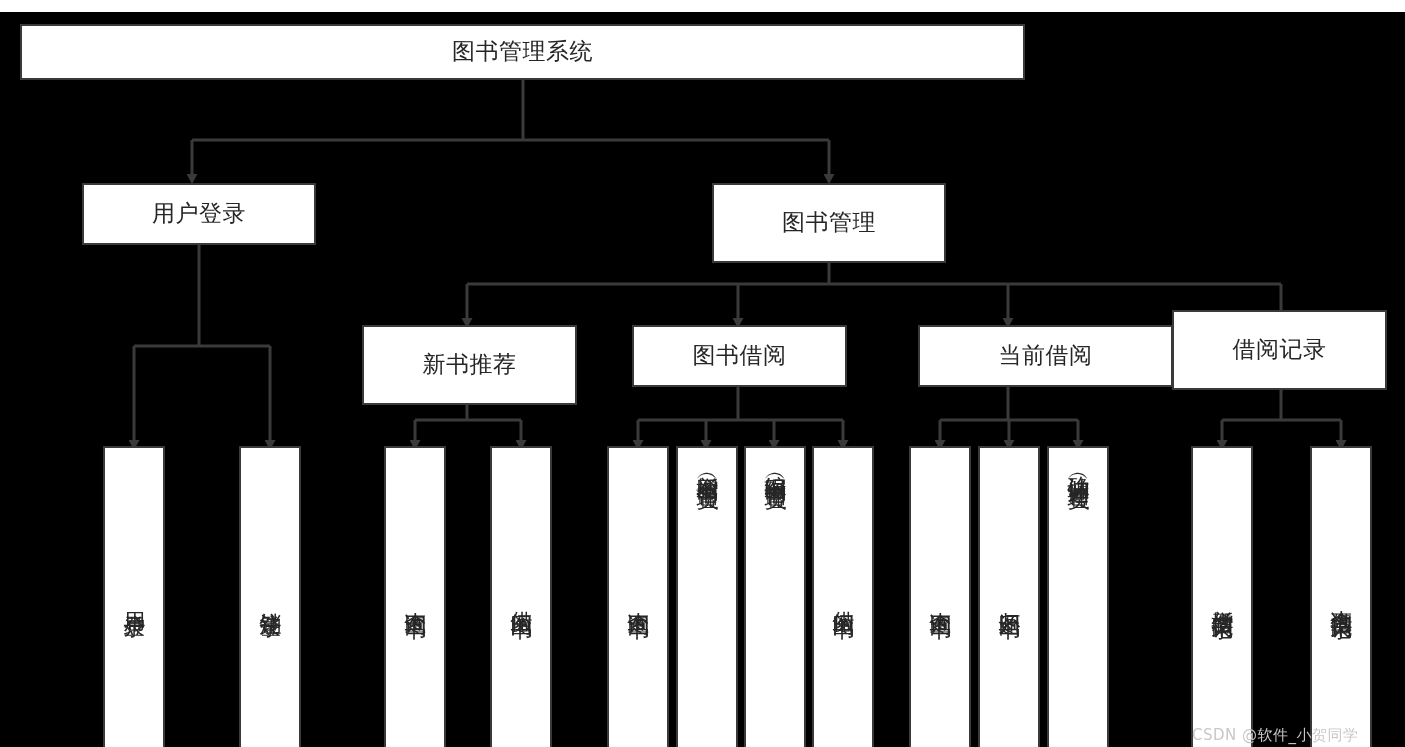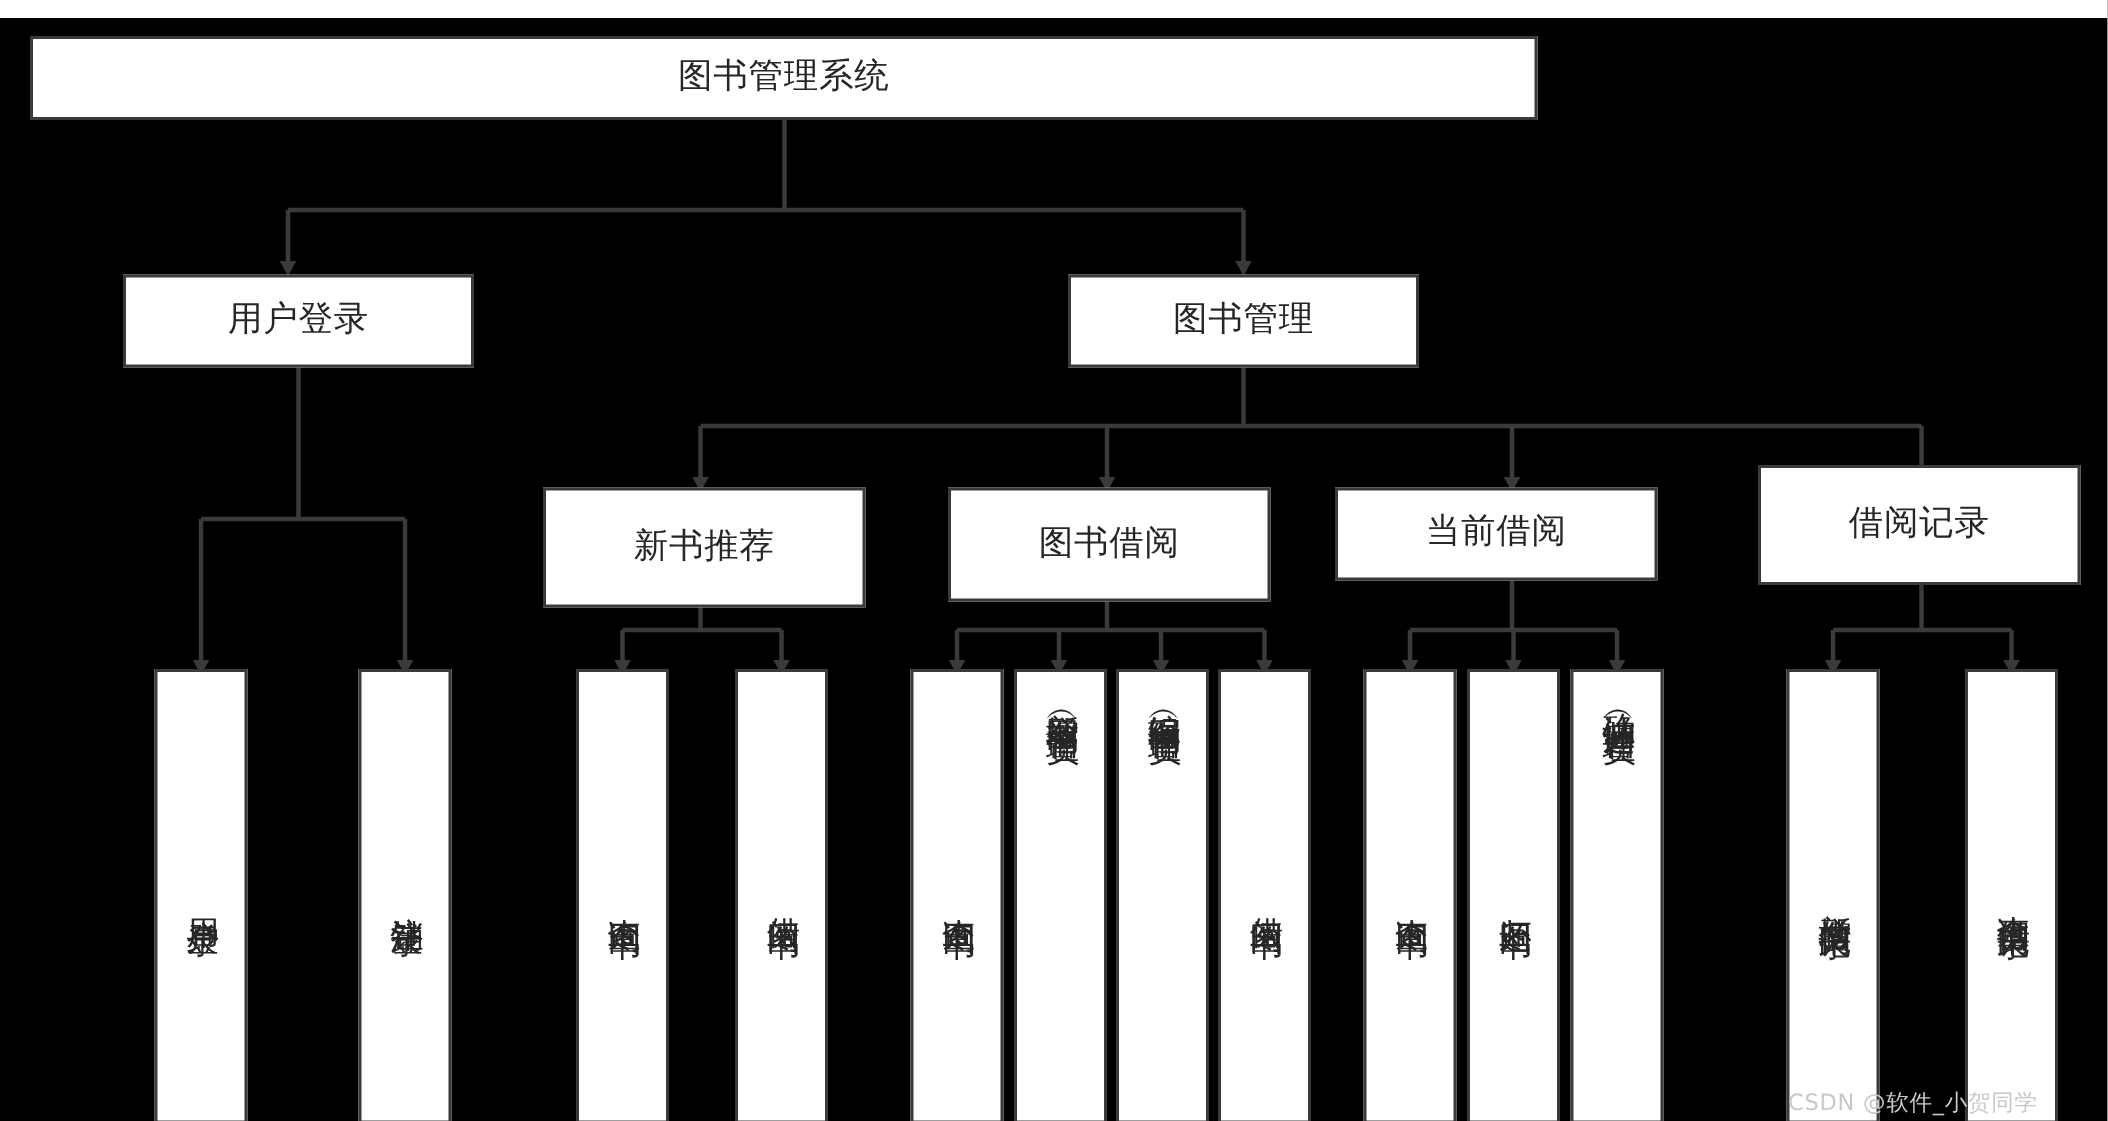--- a/index.html
+++ b/index.html
@@ -130,31 +130,31 @@
     </g>
   </svg>
 
   <div class="node horiz" style="left:20px; top:12px; width:1005px; height:56px;">
     <span>图书管理系统</span>
   </div>
 
   <div class="node horiz" style="left:82px; top:171px; width:234px; height:62px;">
     <span>用户登录</span>
   </div>
-  <div class="node horiz" style="left:712px; top:171px; width:234px; height:62px;">
+  <div class="node horiz" style="left:712px; top:171px; width:234px; height:80px;">
     <span>图书管理</span>
   </div>
 
   <div class="node horiz" style="left:362px; top:313px; width:215px; height:80px;">
     <span>新书推荐</span>
   </div>
-  <div class="node horiz" style="left:632px; top:313px; width:215px; height:76px;align-items:center;">
+  <div class="node horiz" style="left:632px; top:313px; width:215px; height:62px;align-items:center;">
     <span>图书借阅</span>
   </div>
-  <div class="node horiz" style="left:890px; top:313px; width:215px; height:62px;font-family:Liberation Mono, monospace;">
+  <div class="node horiz" style="left:918px; top:313px; width:255px; height:62px;">
     <span>当前借阅</span>
   </div>
   <div class="node horiz" style="left:1172px; top:298px; width:215px; height:80px;">
     <span>借阅记录</span>
   </div>
 
   <div class="node vert center" style="left:103px; top:434px; width:62px; height:303px;">
     <span class="vtext">用户登录</span>
   </div>
   <div class="node vert center" style="left:239px; top:434px; width:62px; height:303px;">

